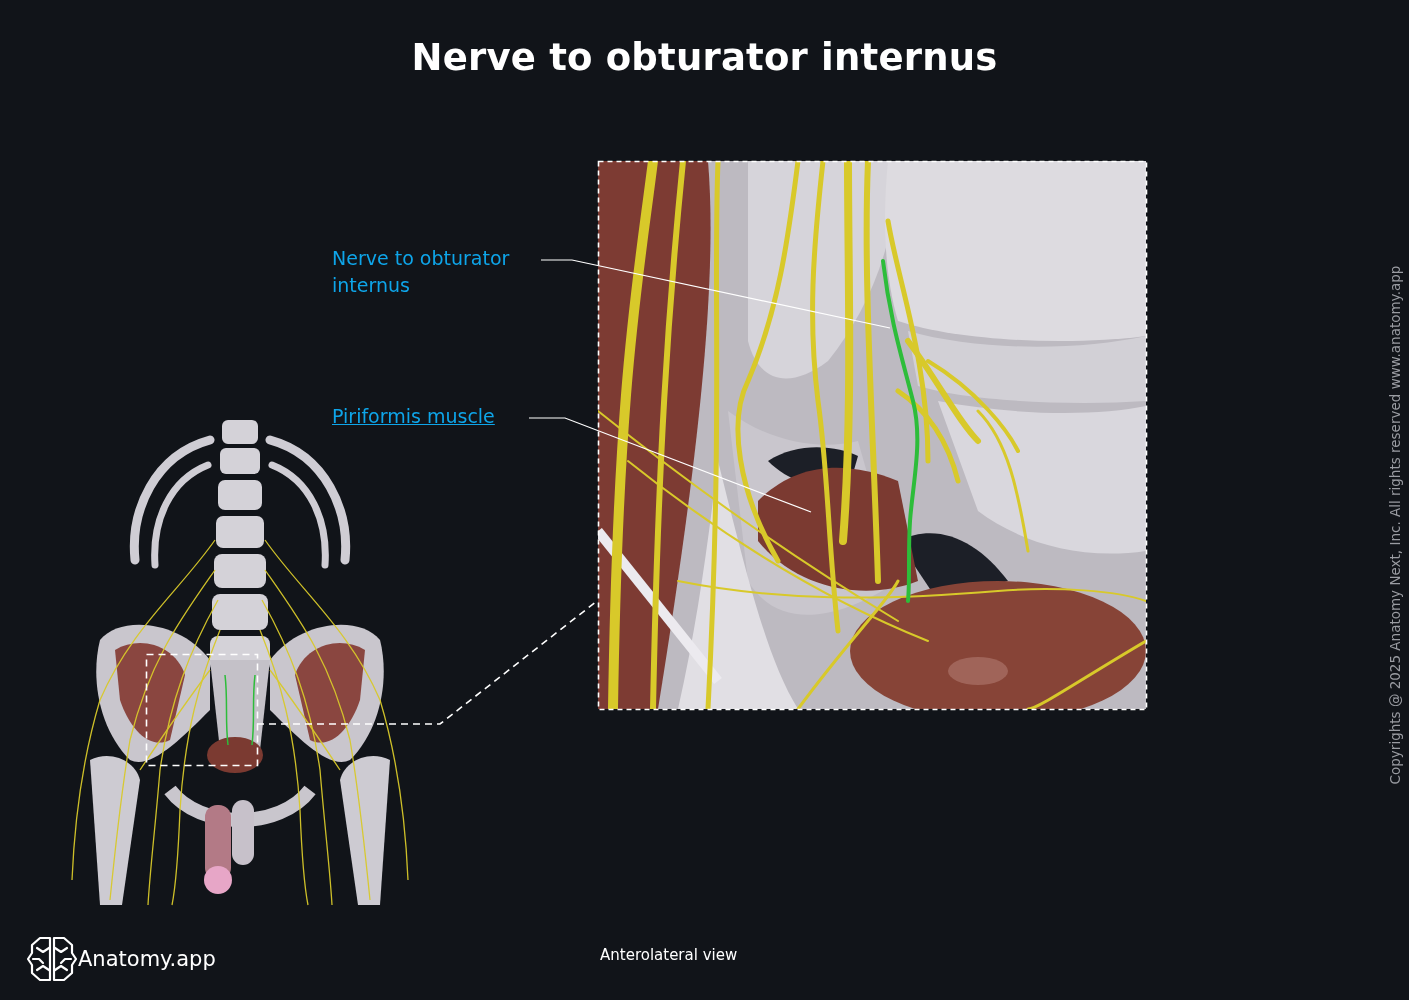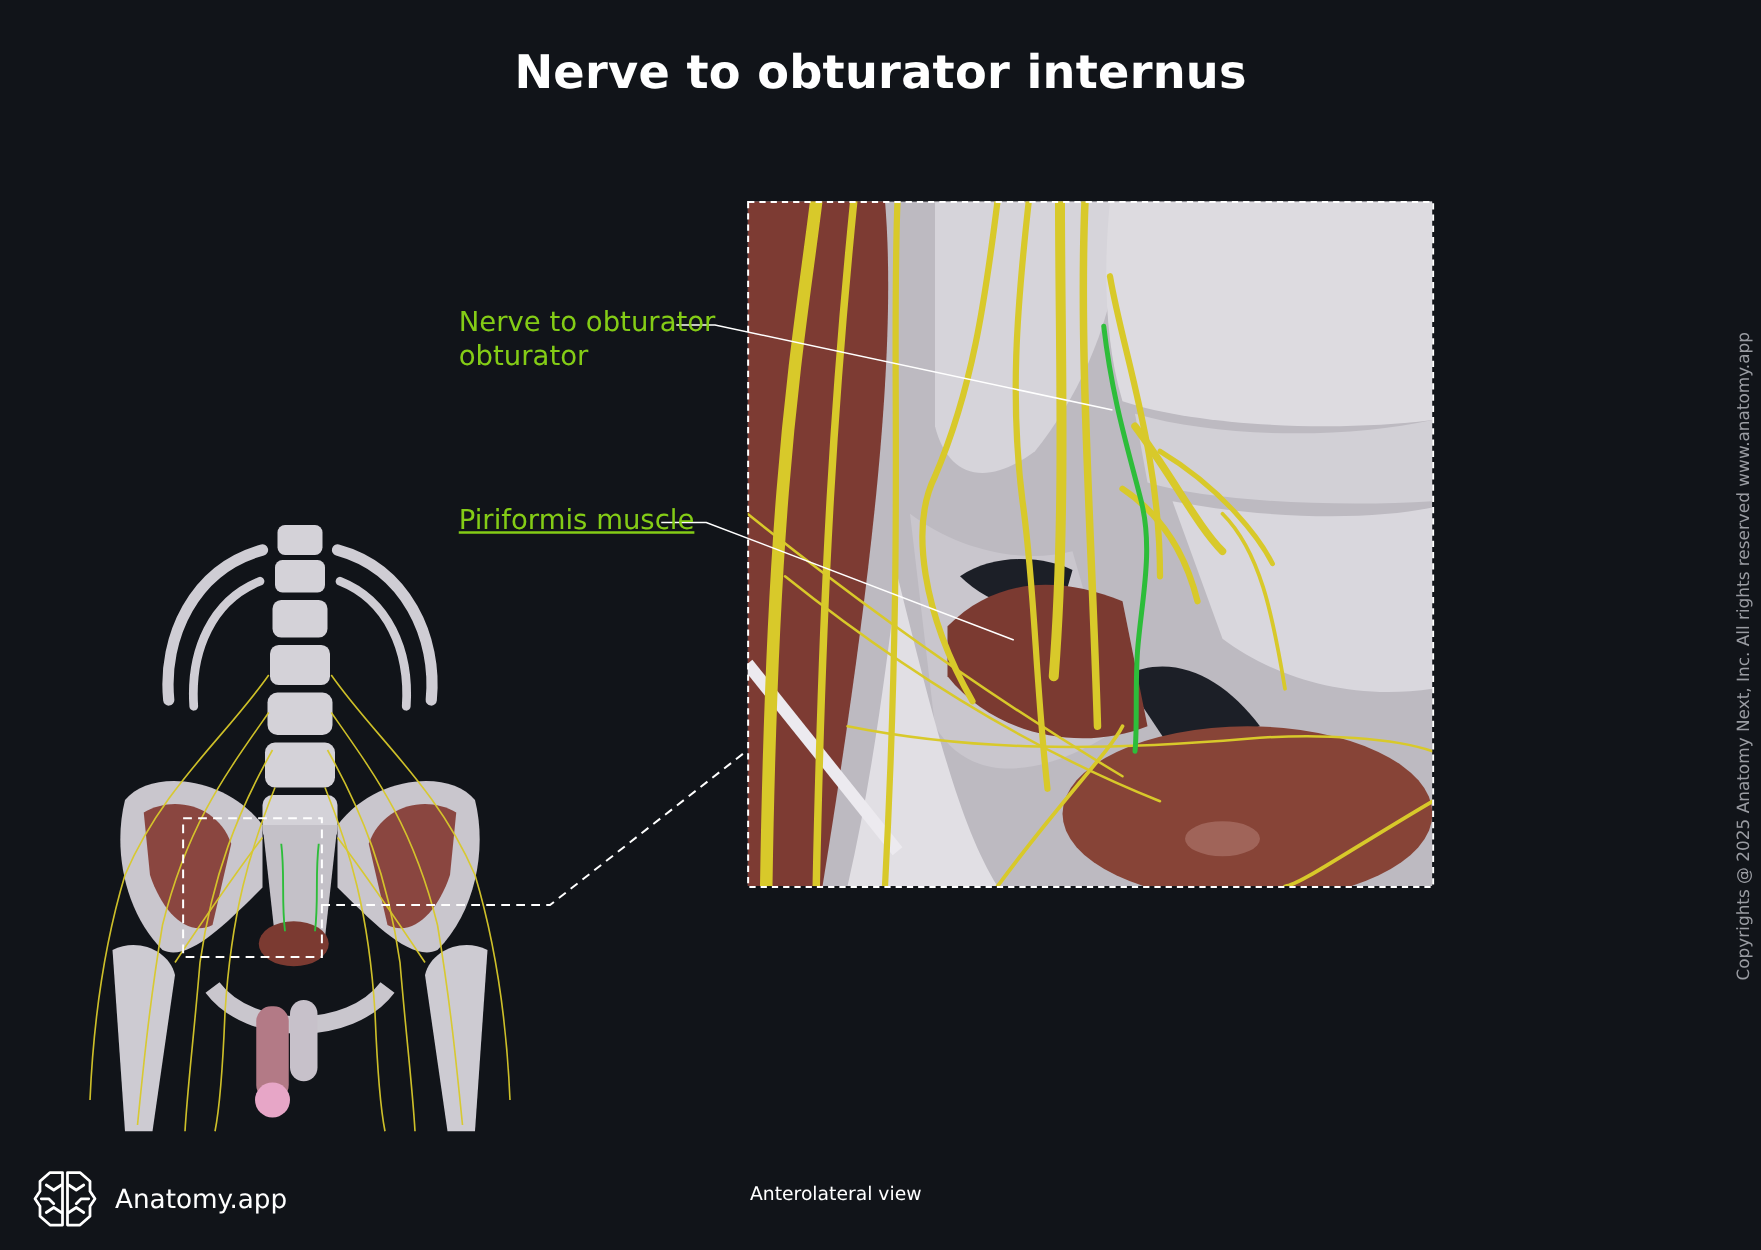--- a/index.html
+++ b/index.html
@@ -9,30 +9,30 @@
     position: relative; overflow: hidden;
     font-family: "DejaVu Sans", "Liberation Sans", sans-serif;
     color: #ffffff;
   }
   .title {
     position: absolute; left: 0; width: 1409px; top: 36px;
     text-align: center; font-size: 37px; font-weight: bold;
     letter-spacing: 0.2px; color: #ffffff;
   }
   .label {
-    position: absolute; font-size: 22px; line-height: 27px; color: #84cc16; margin-left: 35px;
+    position: absolute; font-size: 19px; line-height: 27px; color: #0ea5e9;
   }
   .label-1 { left: 332px; top: 245px; }
   .label-2 { left: 332px; top: 403px; text-decoration: underline; }
   .caption {
     position: absolute; left: 600px; top: 946px; font-size: 15px; color: #ffffff;
   }
   .brand {
     position: absolute; left: 26px; top: 934px; height: 50px;
-    display: flex; align-items: center; gap: 14px;
+    display: flex; align-items: center; 
   }
   .brand-name { font-size: 21px; color: #ffffff; }
   .copyright {
     position: absolute; left: 1395px; top: 525px;
     transform: translate(-50%, -50%) rotate(-90deg);
     white-space: nowrap; font-size: 13.5px; color: #9a9ca2;
   }
   svg.overlay { position: absolute; left: 0; top: 0; }
   .inset {
     position: absolute; left: 598px; top: 161px; width: 548px; height: 548px;
@@ -145,21 +145,21 @@
 <svg class="overlay" width="1409" height="1000">
   <rect x="146.5" y="654.5" width="111" height="111" fill="none" stroke="#ffffff" stroke-width="1.6" stroke-dasharray="7,5"></rect>
   <rect x="598.5" y="161.5" width="548" height="548" fill="none" stroke="#ffffff" stroke-width="1.6" stroke-dasharray="5,4"></rect>
   <polyline points="257,724 440,724 597,601" fill="none" stroke="#ffffff" stroke-width="1.6" stroke-dasharray="7,5"></polyline>
   <polyline points="541,260 572,260 890,328" fill="none" stroke="#ffffff" stroke-width="1.2"></polyline>
   <polyline points="529,418 565,418 811,512" fill="none" stroke="#ffffff" stroke-width="1.2"></polyline>
 </svg>
 
 <div class="label label-1">
   <div>Nerve to obturator</div>
-  <div>obturator</div>
+  <div>internus</div>
 </div>
 <div class="label label-2">
   <div>Piriformis muscle</div>
 </div>
 
 <div class="brand">
   <svg width="52" height="48" viewBox="0 0 52 48">
     <g fill="none" stroke="#ffffff" stroke-width="2.2" stroke-linejoin="round" stroke-linecap="round">
       <path d="M24 3 L14 3 L6 10 L6 18 L2 24 L6 30 L6 38 L14 45 L24 45 Z"></path>
       <path d="M28 3 L38 3 L46 10 L46 18 L50 24 L46 30 L46 38 L38 45 L28 45 Z"></path>

